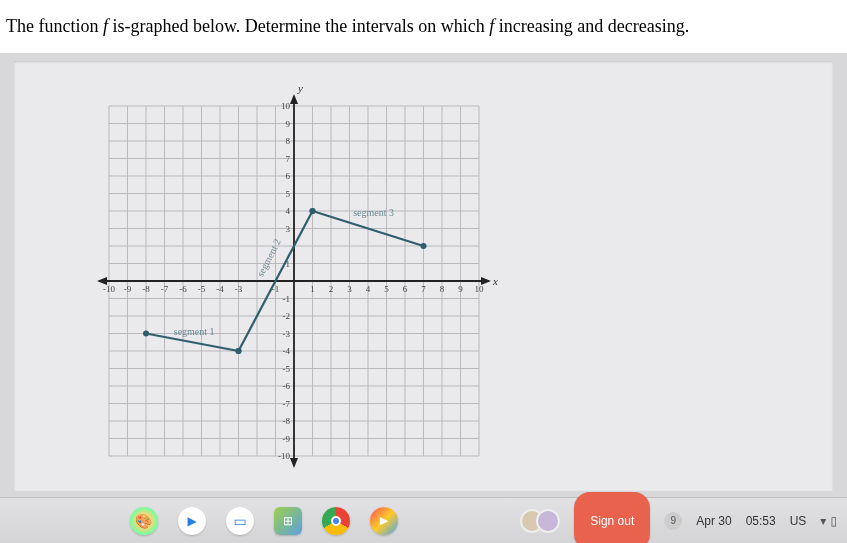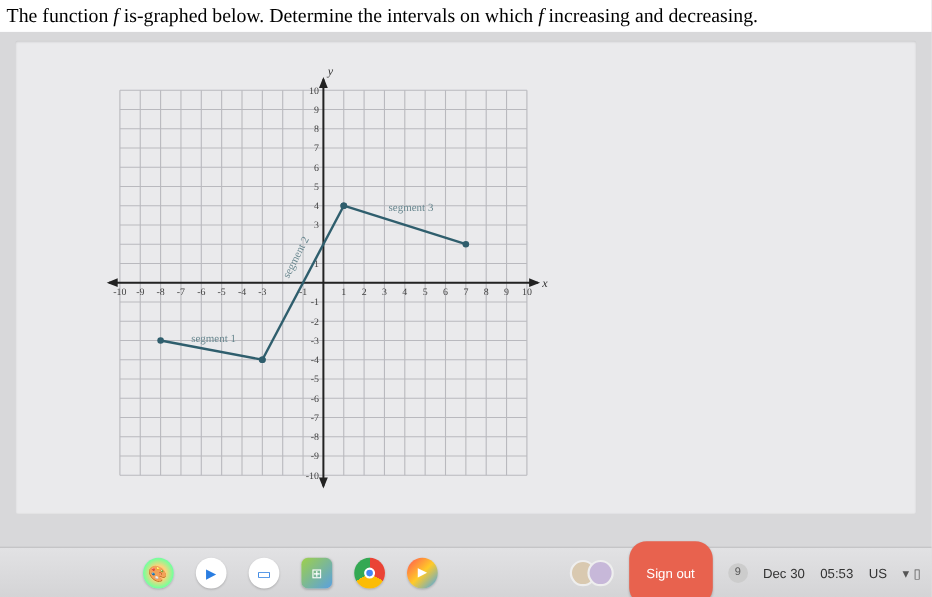--- a/index.html
+++ b/index.html
@@ -6,21 +6,21 @@
     body {
       width: 847px;
       height: 543px;
       background: #d8d8da;
       font-family: Georgia, 'Times New Roman', serif;
       position: relative;
       overflow: hidden;
     }
     .question-bar {
       background: #fff;
-      padding: 4px 6px;
+      padding: 16px 6px;
       font-size: 18px;
       color: #000;
     }
     .question-bar .ital { font-style: italic; }
     .content {
       background: #eaeaec;
       margin: 8px 14px 0 14px;
       height: 430px;
       border-radius: 2px;
       position: relative;
@@ -219,21 +219,21 @@
         <span style="font-size:11px">▶</span>
       </div>
   </div>
   <div class="tb-right">
     <div class="avatars">
         <span></span>
         <span style="background:#c7b8d9"></span>
       </div>
     <div class="pill">Sign out</div>
     <div class="count-badge">9</div>
-    <div>Dec 30</div>
+    <div>Apr 30</div>
     <div>05:53</div>
     <div>US</div>
     <div class="tray">
       <span>▾</span>
       <span>▯</span>
     </div>
   </div>
 </div>
 
 </body></html>

